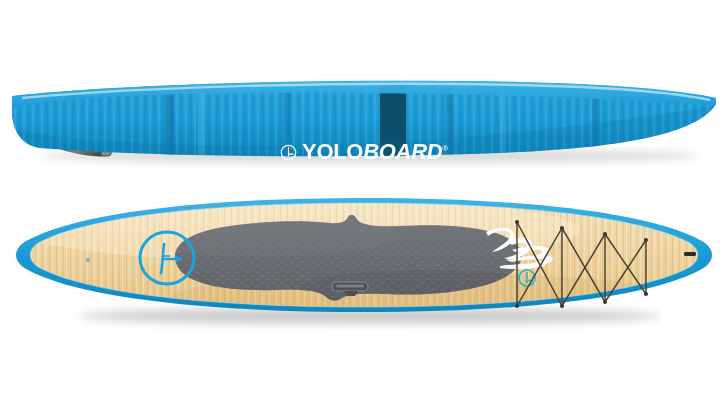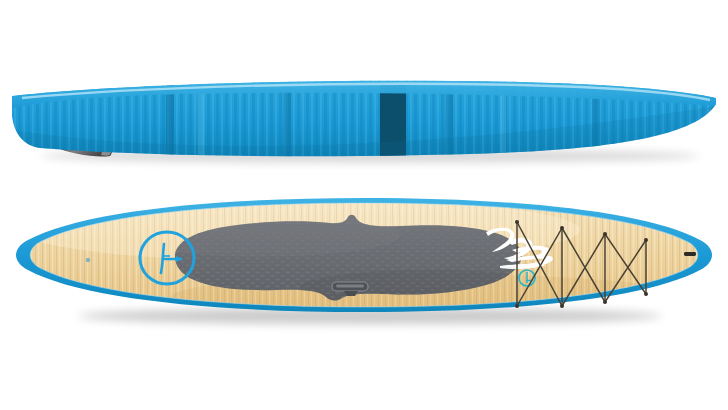--- a/index.html
+++ b/index.html
@@ -184,20 +184,32 @@
           <path d="M12,36 C 120,24 330,18 520,22 C 610,24 680,30 716,38
                    L 716,46 C 600,36 360,30 180,34 C 100,36 40,42 12,48 Z" fill="url(#sideTopGrad)" opacity="0.95"></path>
 
           <path d="M22,38 C 140,27 340,21 520,25 C 608,27 676,33 710,40" stroke="#BEE7F8" stroke-width="2.4" fill="none" opacity="0.75"></path>
 
           <path d="M12,70 C 140,90 380,100 716,46 L 716,96 L 12,96 Z" fill="#0A6E9C" opacity="0.18"></path>
         </g>
       </g>
     </svg>
 
+    <div id="rail-wordmark">
+      <div class="wordmark-inner">
+        <svg class="wordmark-badge" viewBox="0 0 24 24">
+          <circle cx="12" cy="12" r="10.2" fill="none" stroke="#ffffff" stroke-width="1.7"></circle>
+          <path d="M12 5.2 L12 16.4" stroke="#ffffff" stroke-width="1.7" stroke-linecap="round"></path>
+          <path d="M12 14.2 L18.2 14.2" stroke="#ffffff" stroke-width="1.7" stroke-linecap="round"></path>
+        </svg>
+        <div class="wordmark-text">
+          <span class="wm-strong">YOLO</span><span class="wm-italic">BOARD</span><span class="wm-reg">®</span>
+        </div>
+      </div>
+    </div>
   </div>
 
   <div class="board-figure" id="board-deck-view">
     <svg class="board-svg" viewBox="0 0 728 185" width="728" height="185" xmlns="http://www.w3.org/2000/svg">
       <defs>
         <linearGradient id="bambooGrad" x1="0" y1="0" x2="0" y2="1">
           <stop offset="0%" stop-color="#F6E7C6"></stop>
           <stop offset="28%" stop-color="#F0D9A9"></stop>
           <stop offset="60%" stop-color="#E9C98D"></stop>
           <stop offset="100%" stop-color="#DCB673"></stop>

